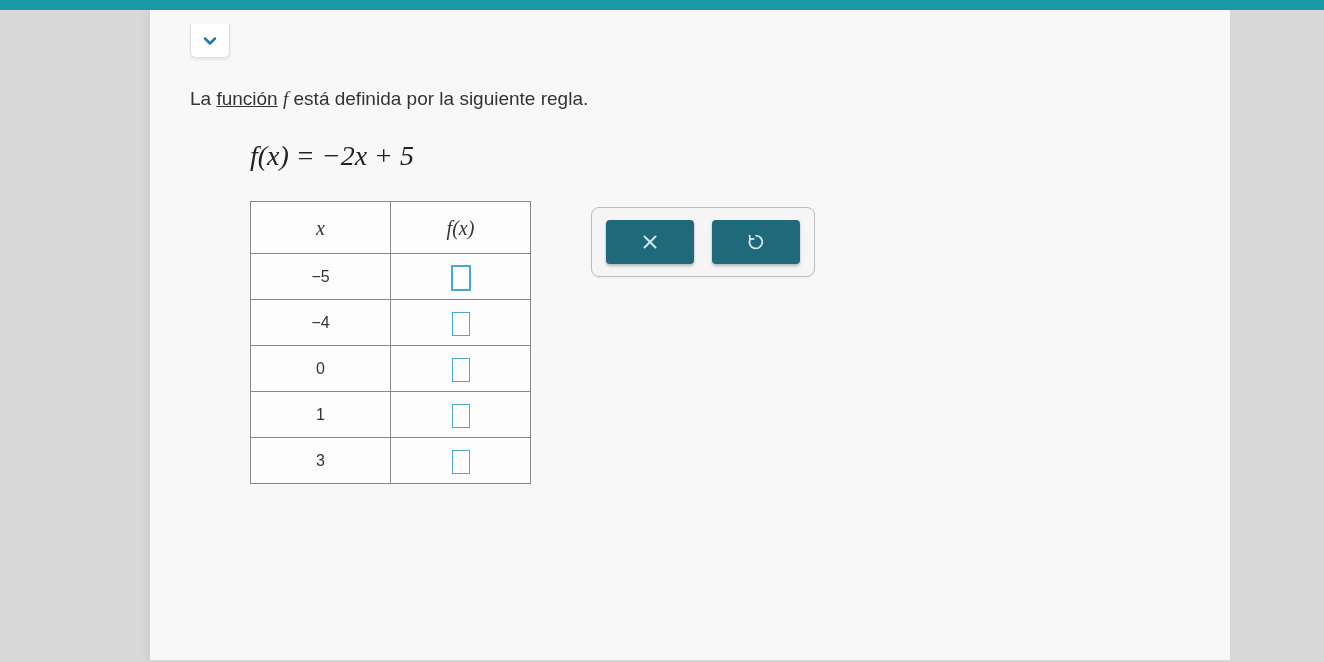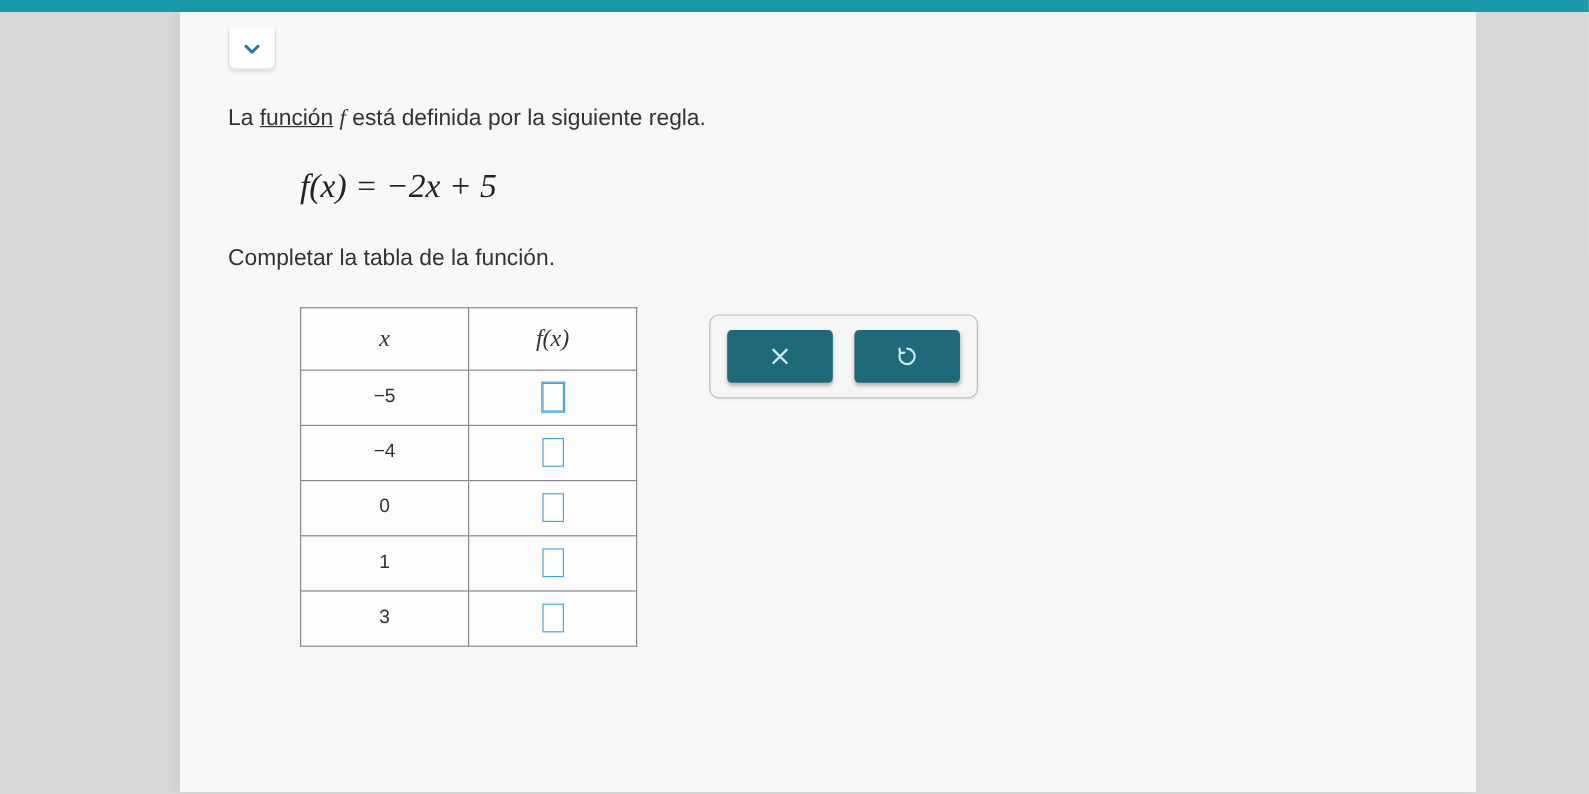--- a/index.html
+++ b/index.html
@@ -146,21 +146,20 @@
     </div>
 
     <div class="question">
       <div class="q-line1">
         <span>La </span><span class="underline">función</span>
         <span class="fstyle">f</span><span> está definida por la siguiente regla.</span>
       </div>
 
       <div class="formula">f(x) = −2x + 5</div>
 
-      <div class="instr">Completar la tabla de la función.</div>
 
       <div class="row-area">
 
         <table class="func">
           <tbody>
               <tr>
             <th>x</th>
             <th>f(x)</th>
           </tr>
           <tr>

